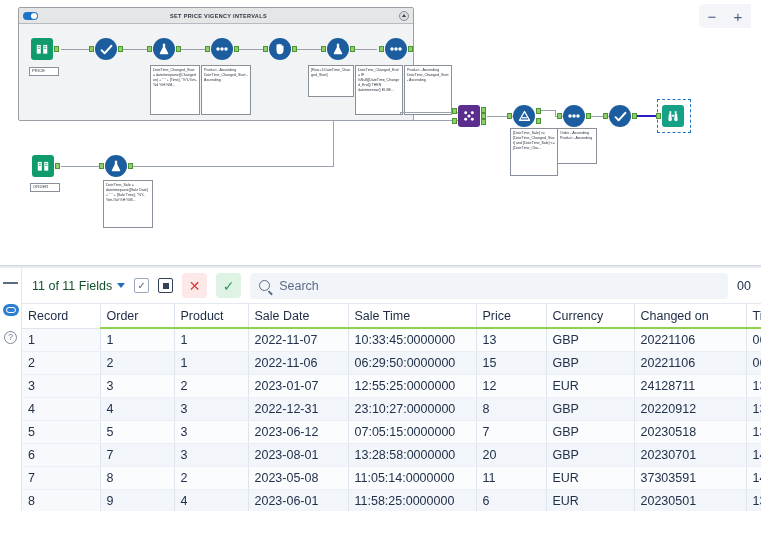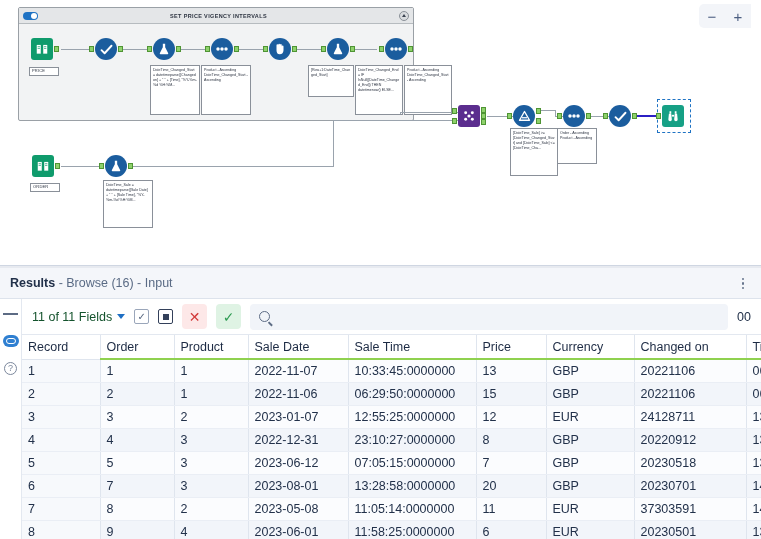--- a/index.html
+++ b/index.html
@@ -394,30 +394,20 @@
         <path d="M6 4h3v4H6zM15 4h3v4h-3z" fill="#fff"></path>
       </svg>
     </span>
     <span class="port in"></span>
   </div>
 </div>
 
 <div id="results">
   <div class="res-divider"></div>
 
-  <div class="res-header">
-    <div class="res-title">
-      <b>Results</b><span class="dim"> - Browse (16) - Input</span>
-    </div>
-    <div class="kebab">
-        <i></i>
-        <i></i>
-        <i></i>
-      </div>
-  </div>
 
   <div class="res-body">
     <div class="rail">
       <div class="rail-ico burger">
           <i></i>
           <i></i>
           <i></i>
         </div>
       <div class="rail-ico">
           <span class="link-pill"></span>
@@ -434,20 +424,21 @@
           <span class="chev"></span>
         </div>
         <div class="tb-icon">✓</div>
         <div class="tb-icon dark">
             <span class="inner-sq"></span>
           </div>
         <div class="tb-x">✕</div>
         <div class="tb-ok">✓</div>
         <div class="search-wrap">
           <span class="mag"></span>
+          <input class="search-inp" value="" placeholder="Search" style="">
         </div>
         <div class="tail-num">00</div>
       </div>
 
       <div class="tbl-scroll">
         <table class="grid">
           <colgroup>
             <col style="width:78px">
               <col style="width:74px">
               <col style="width:74px">

